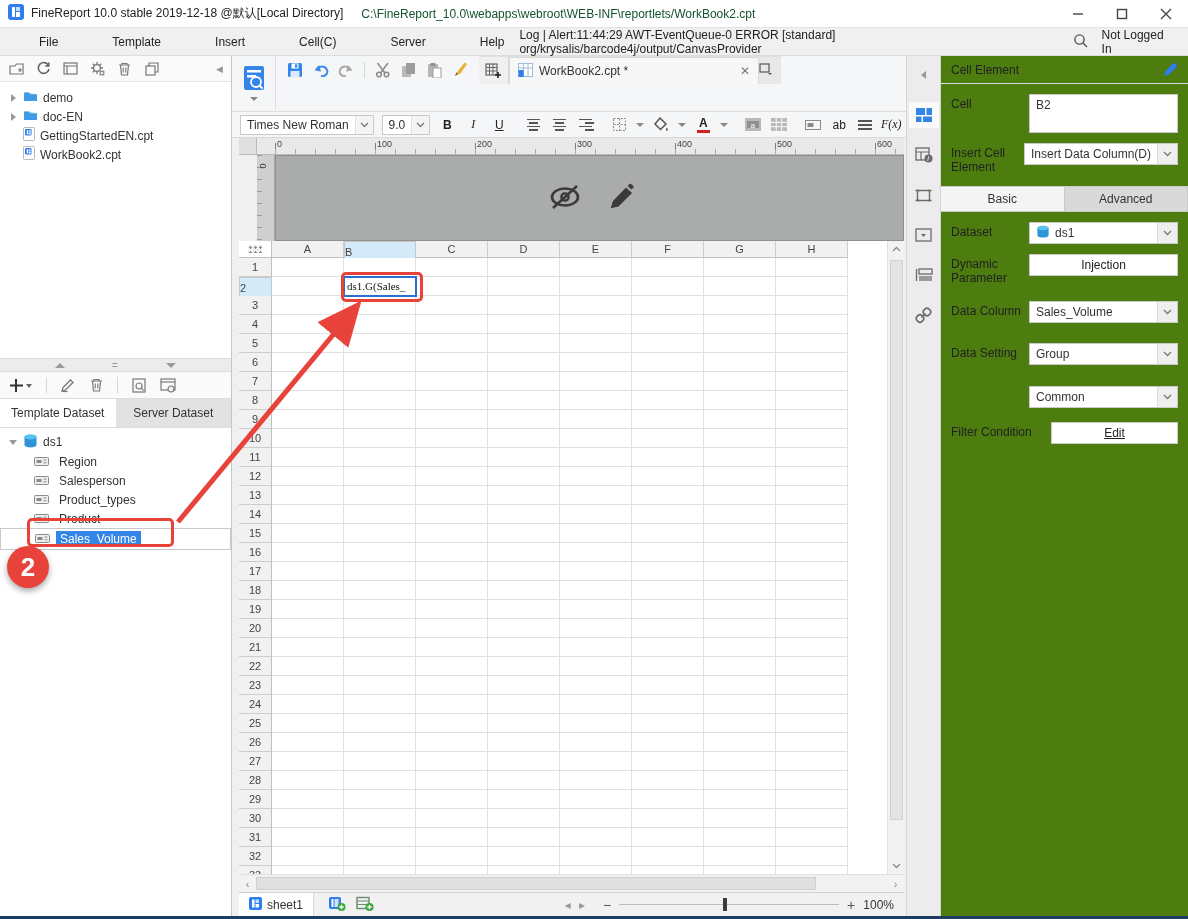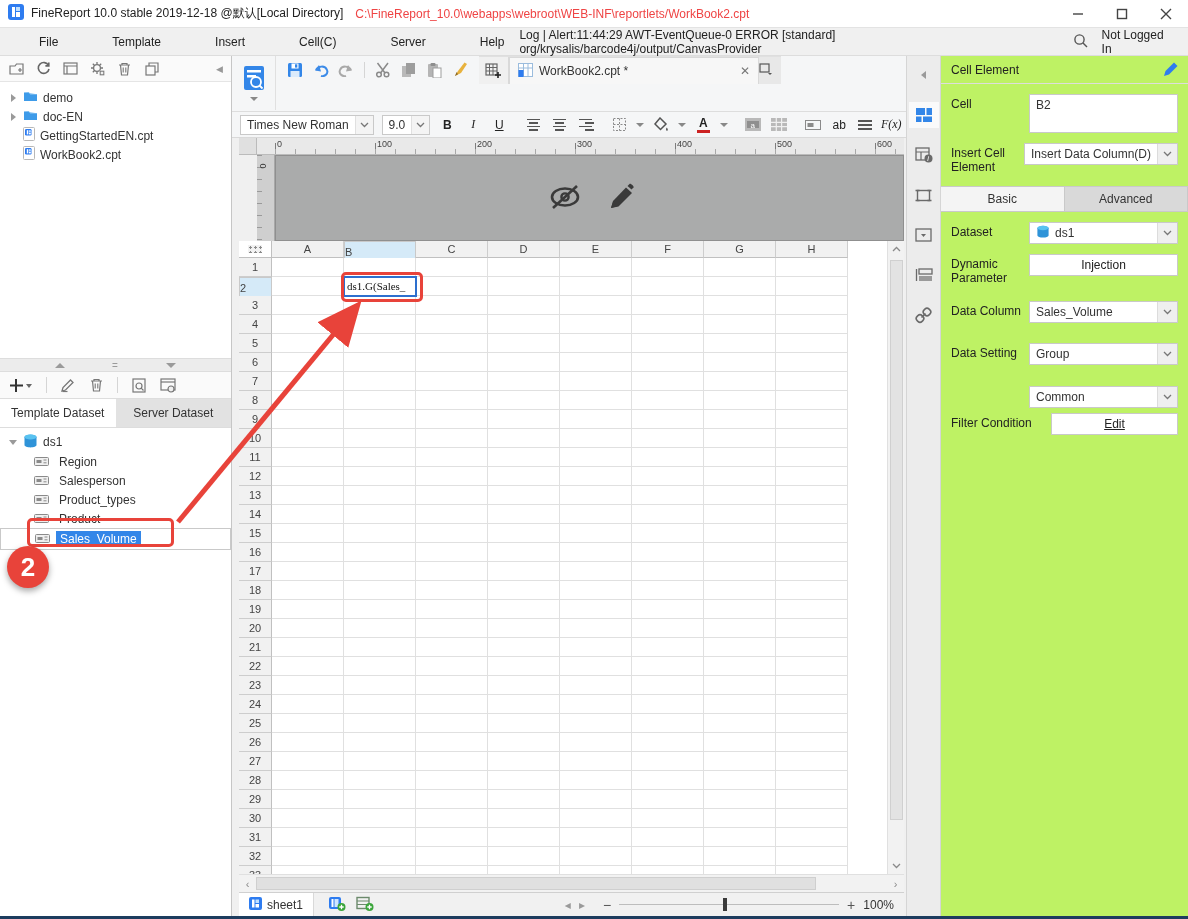--- a/index.html
+++ b/index.html
@@ -7,21 +7,21 @@
     --line:#c9c9c9; --panel:#f0f0f0; --hl:#d5eaf8; --ink:#333;
   }
   *{margin:0;padding:0;box-sizing:border-box;font-family:"Liberation Sans",sans-serif;}
   html,body{width:1188px;height:919px;overflow:hidden;background:#fff;}
   .app{position:relative;width:1188px;height:919px;background:#fff;font-size:12px;color:var(--ink);}
   .app::after{content:"";position:absolute;left:0;right:0;bottom:0;height:3px;background:#1d3c5e;}
 
   
   .titlebar{height:28px;display:flex;align-items:center;background:#fff;border-bottom:1px solid #e3e3e3;padding-left:8px;}
   .titlebar .tt{margin-left:7px;color:#222;}
-  .titlebar .tpath{margin-left:12px;color:#ef4444;}
+  .titlebar .tpath{margin-left:18px;color:#14532d;}
   .winbtns{margin-left:auto;display:flex;height:28px;}
   .winbtn{width:44px;height:28px;display:flex;align-items:center;justify-content:center;color:#444;font-size:13px;}
 
   
   .menubar{height:28px;background:#f0f0f0;display:flex;align-items:center;border-bottom:1px solid #ddd;}
   .menu-item{padding:0 15px;line-height:28px;color:#222;margin-left:24px;}
   .menubar-right{margin-left:auto;display:flex;align-items:center;gap:14px;padding-right:14px;color:#222;}
 
   
   .main{display:flex;height:860px;}
@@ -109,21 +109,21 @@
   .bnav{margin-left:auto;display:flex;align-items:center;gap:8px;color:#9a9a9a;}
   .zoomer{display:flex;align-items:center;gap:8px;margin-left:18px;margin-right:10px;}
   .ztrack{width:220px;height:1px;background:#bdbdbd;position:relative;}
   .zthumb{position:absolute;left:47%;top:-6px;width:4px;height:13px;background:#3a3a3a;}
   .zsign{font-size:14px;color:#555;}
 
   
   .right-strip{width:34px;background:#ececec;border-left:1px solid #d5d5d5;display:flex;flex-direction:column;align-items:center;padding-top:6px;gap:14px;}
   .rs-item{width:30px;height:26px;display:flex;align-items:center;justify-content:center;}
   .rs-item.active{background:#fafafa;}
-  .right-panel{width:248px;background:#bef264;border-left:1px solid #d5d5d5;display:flex;flex-direction:column;}
+  .right-panel{width:248px;background:#4d7c0f;border-left:1px solid #d5d5d5;display:flex;flex-direction:column;}
   .rp-header{height:28px;display:flex;align-items:center;padding:0 10px;border-bottom:1px solid #ddd;}
   .rp-header .ttl{color:#222;}
   .rp-header svg{margin-left:auto;}
   .rp-row{display:flex;align-items:flex-start;margin:10px 10px 0;}
   .rp-label{width:78px;padding-top:3px;line-height:14px;color:#222;}
   .rp-ctrl{flex:1;}
   .tinput{height:39px;background:#fff;border:1px solid var(--line);padding:2px 6px;line-height:16px;}
   .sel{height:22px;background:#fff;border:1px solid var(--line);display:flex;align-items:center;}
   .sel .txt{flex:1;padding:0 6px;white-space:nowrap;overflow:hidden;display:flex;align-items:center;gap:5px;}
   .sel .car{width:20px;align-self:stretch;display:flex;align-items:center;justify-content:center;background:#efefef;border-left:1px solid #dcdcdc;}
@@ -1090,21 +1090,21 @@
         <span class="rp-label"></span>
         <div class="rp-ctrl sel">
           <span class="txt">Common</span>
           <span class="car">
               <svg width="9" height="6">
                 <path d="M1 1l3.5 3.5L8 1" fill="none" stroke="#777" stroke-width="1.3"></path>
               </svg>
             </span>
         </div>
       </div>
-      <div class="rp-row" style="margin-top:5px">
+      <div class="rp-row" style="margin-top:14px">
         <span class="rp-label" style="width:100px">Filter Condition</span>
         <div class="rp-ctrl btn">
             <span class="u-word">Edit</span>
           </div>
       </div>
     </div>
   </div>
 
   <svg class="arrow-svg" width="1188" height="919" viewBox="0 0 1188 919">
     <defs>

